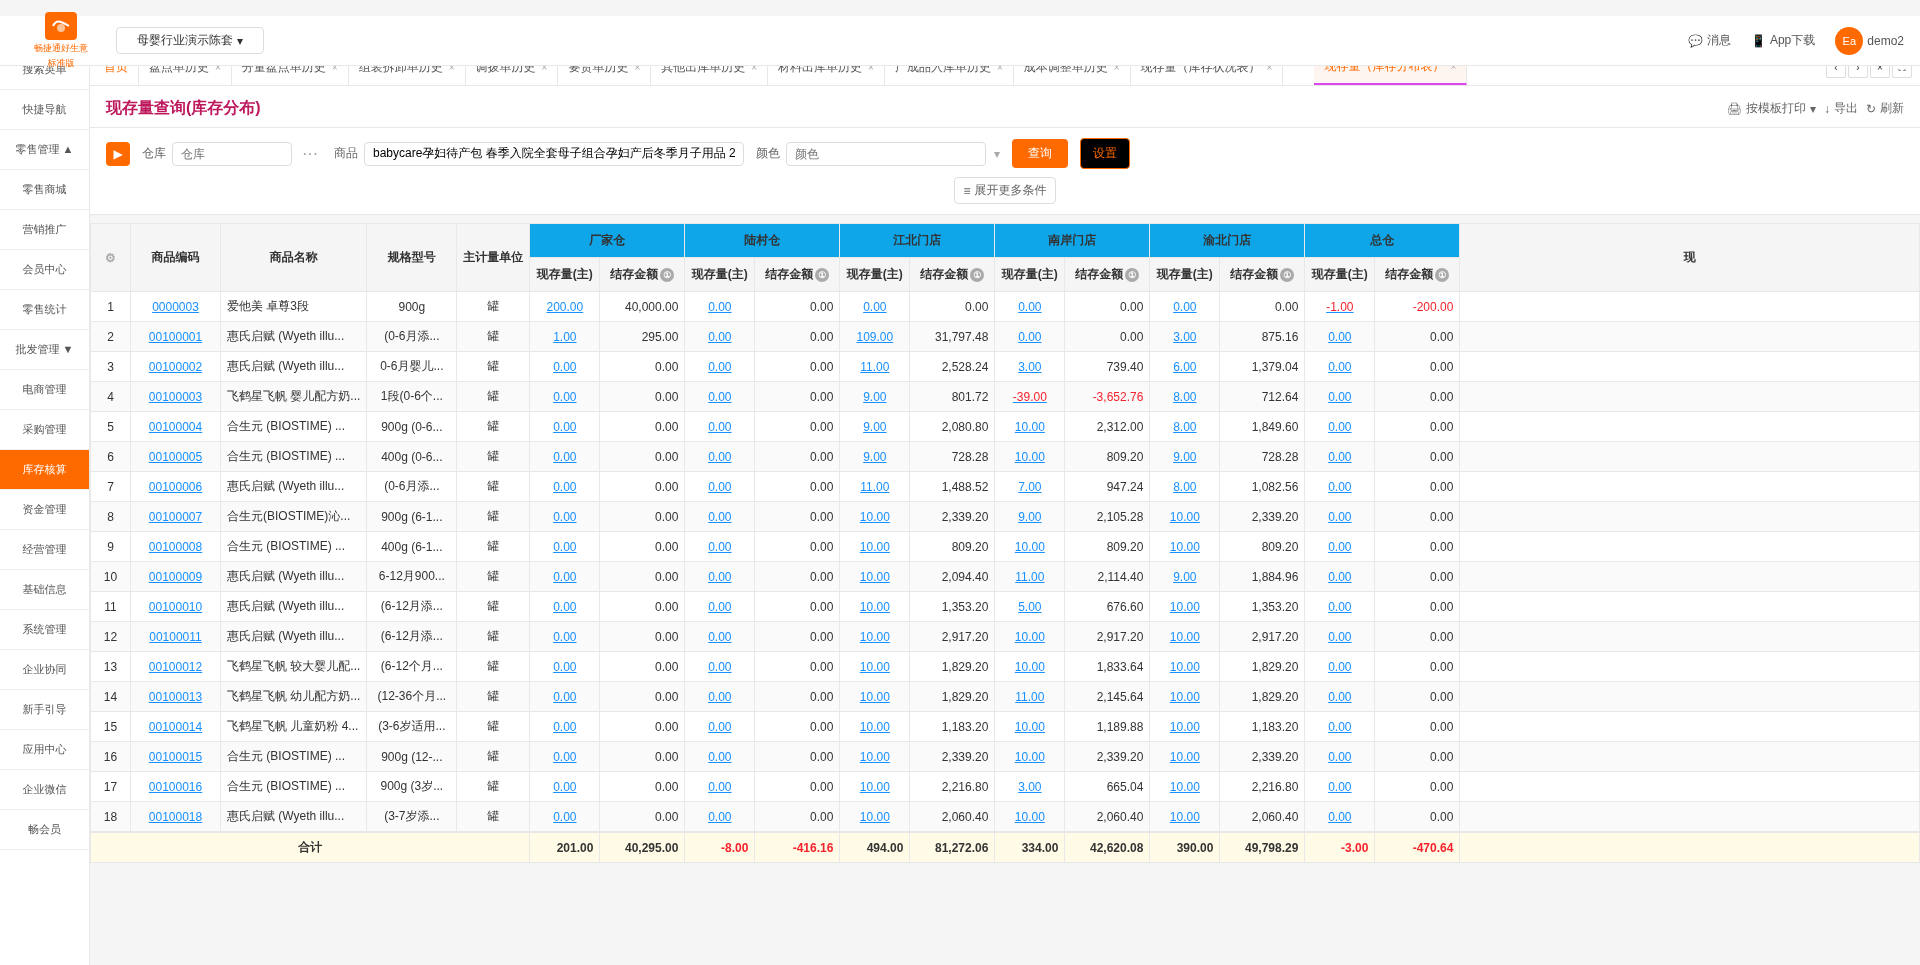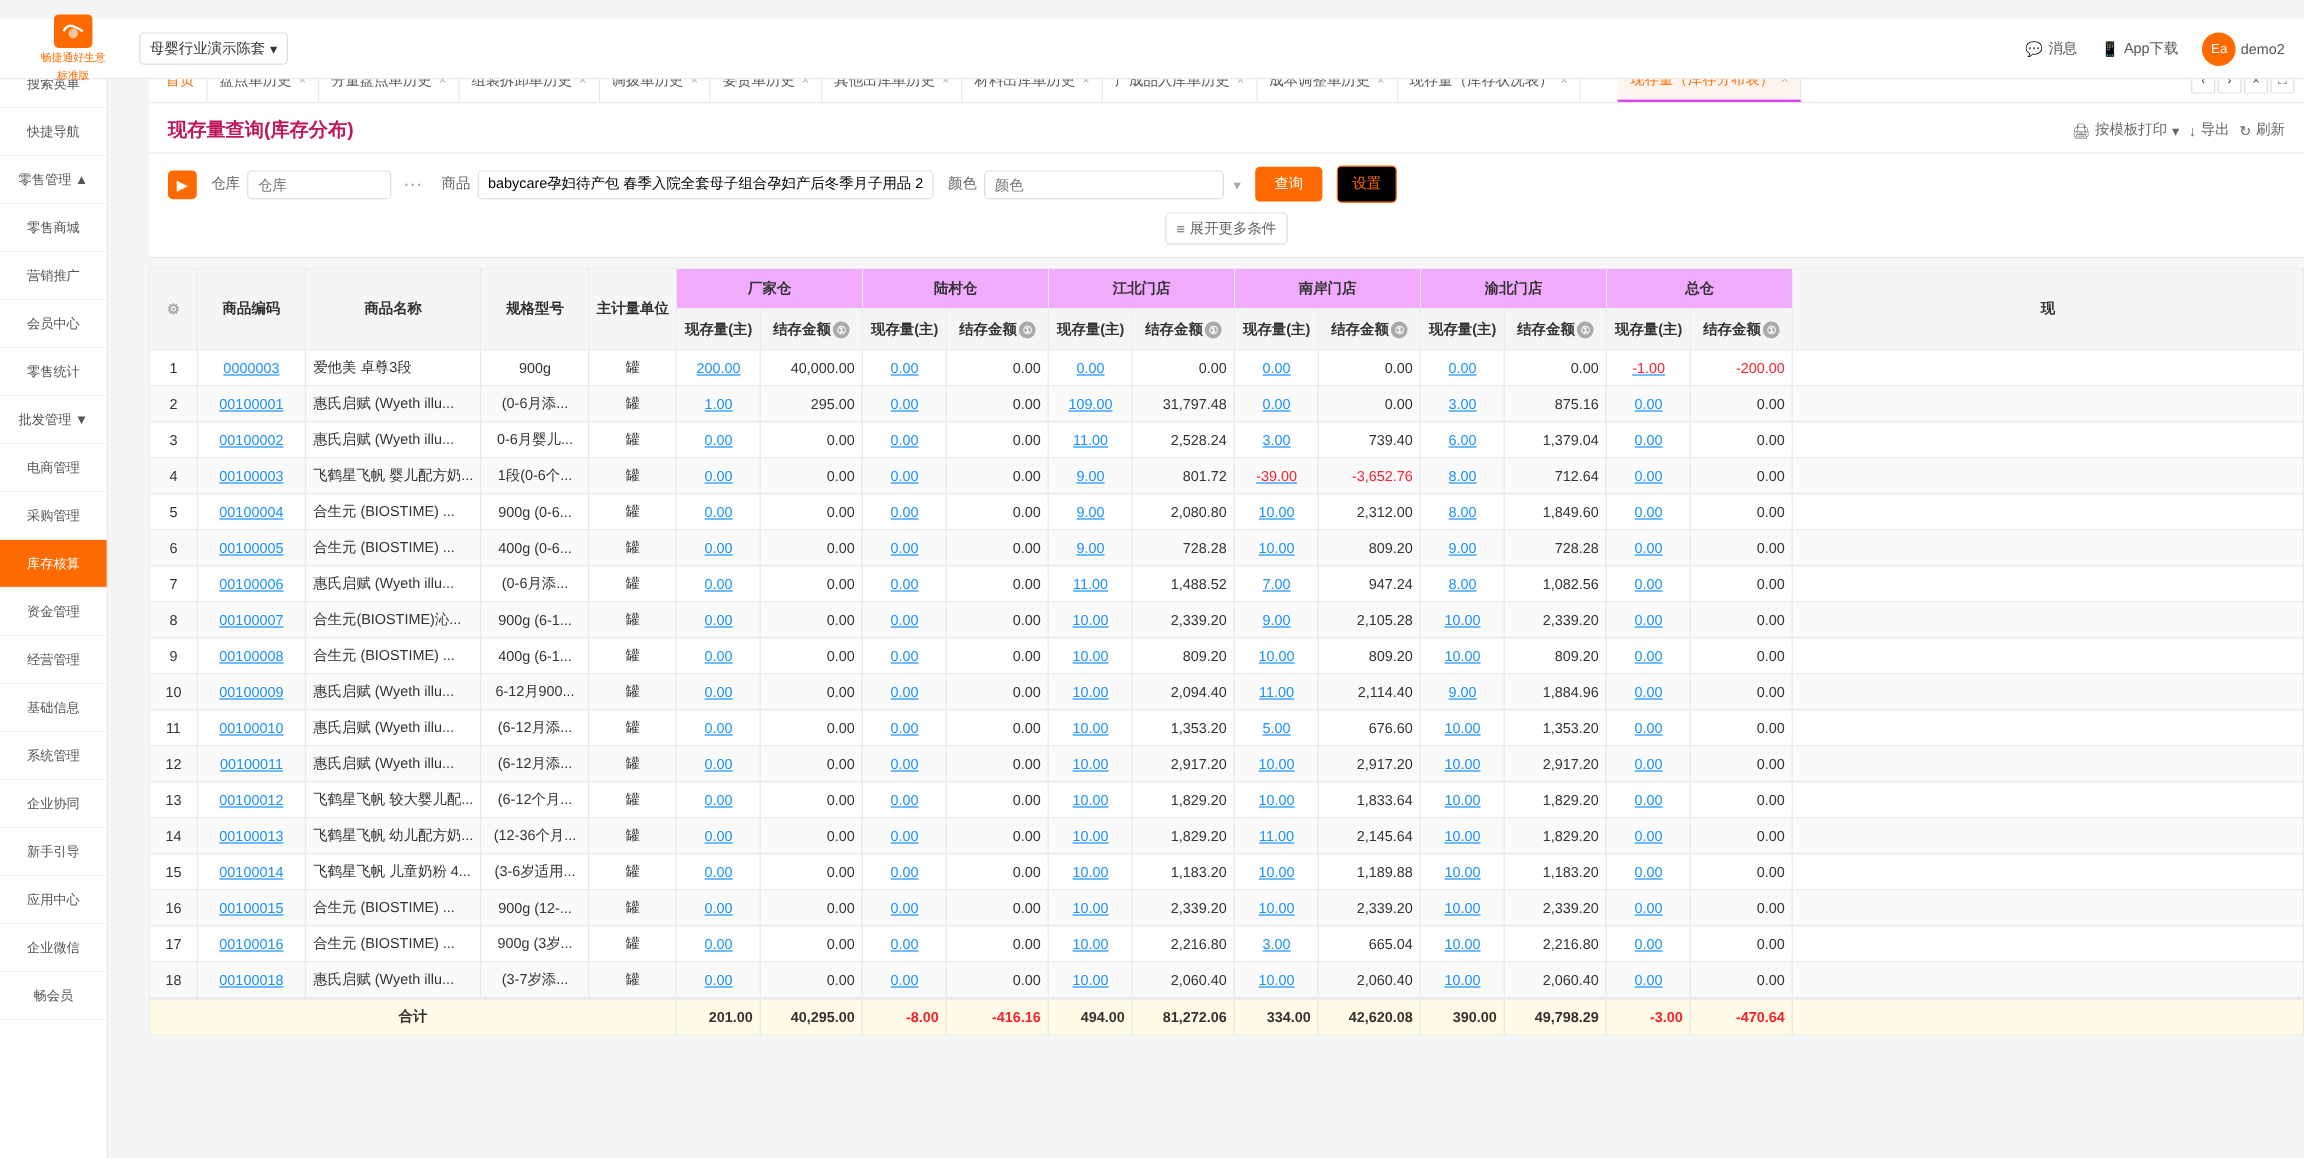--- a/index.html
+++ b/index.html
@@ -35,21 +35,21 @@
       justify-content: center;
       color: #fff;
       font-size: 10px;
       font-weight: bold;
     }
     .logo-text { font-size: 9px; color: #ff6a00; margin-top: 2px; }
     .store-selector {
       background: #fff;
       border: 1px solid #ddd;
       border-radius: 4px;
-      padding: 4px 8px;
+      padding: 4px 20px;
       font-size: 12px;
       cursor: pointer;
       display: flex;
       align-items: center;
       gap: 4px;
     }
     .top-right {
       margin-left: auto;
       display: flex;
       align-items: center;
@@ -73,21 +73,20 @@
       justify-content: center;
       color: #fff;
       font-size: 11px;
     }
 
     
     .main-layout {
       display: flex;
       margin-top: 50px;
       height: calc(965px - 50px);
-      gap: 34px;
     }
 
     
     .sidebar {
       width: 90px;
       background: #fff;
       border-right: 1px solid #e8e8e8;
       overflow-y: auto;
       flex-shrink: 0;
     }
@@ -297,21 +296,21 @@
       border: 1px solid #e8e8e8;
       font-weight: bold;
       color: #333;
       white-space: nowrap;
       position: sticky;
       top: 0;
       background: #f5f5f5;
       z-index: 2;
     }
     thead th.group-header {
-      background: #f0abfc;
+      background: #0ea5e9;
     }
     tbody tr {
       background: #fff;
     }
     tbody tr:nth-child(even) { background: #fafafa; }
     tbody td {
       padding: 6px 6px;
       text-align: center;
       border: 1px solid #e8e8e8;
       white-space: nowrap;

